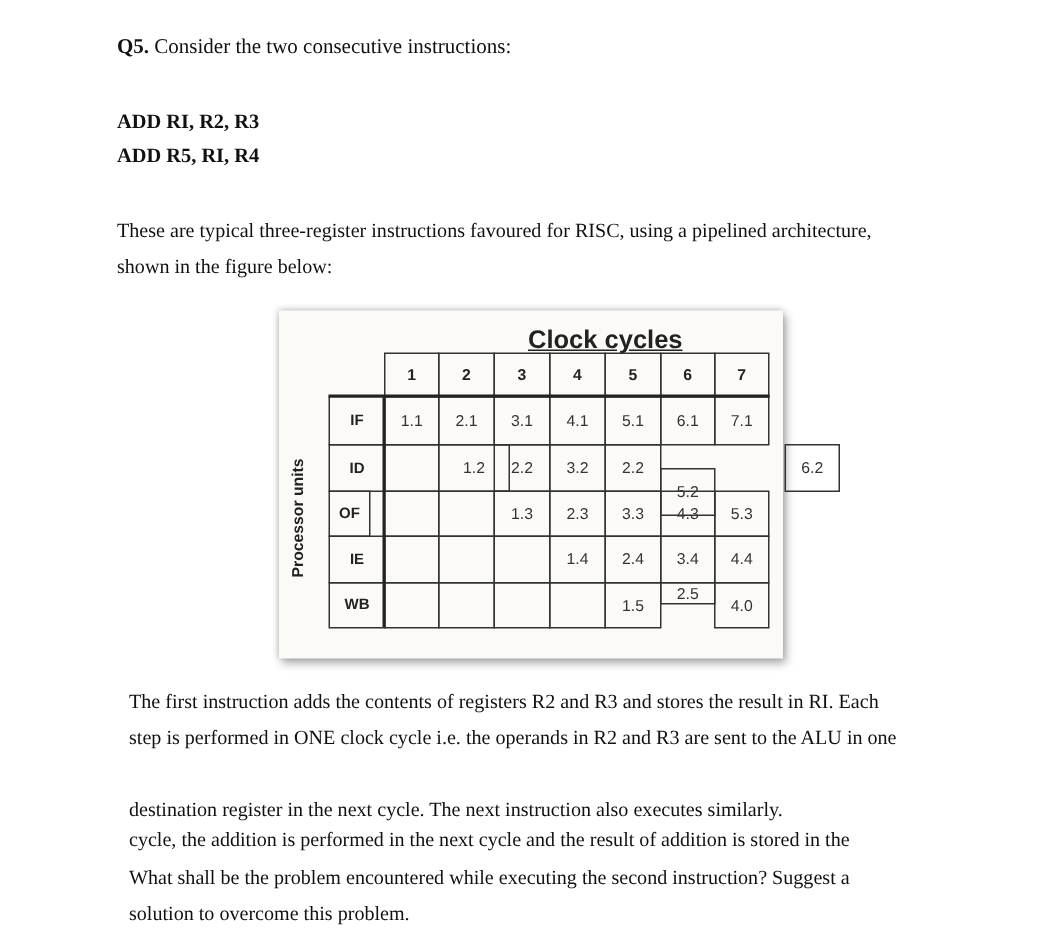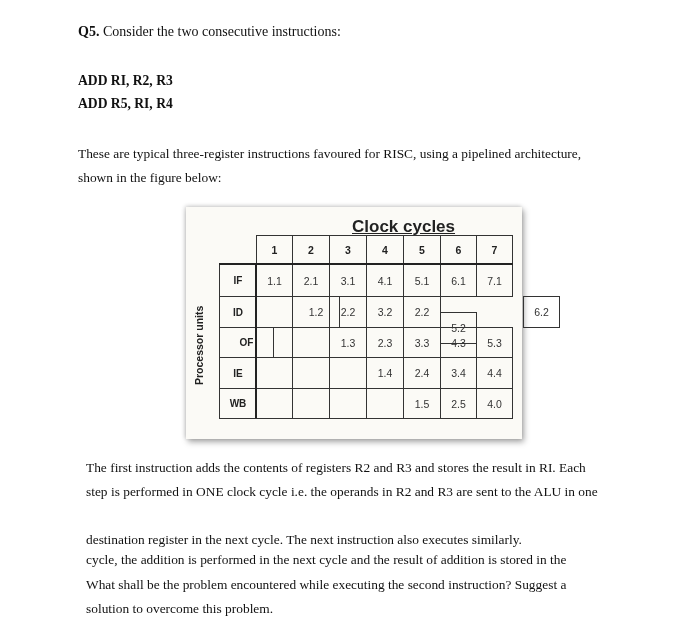--- a/index.html
+++ b/index.html
@@ -70,21 +70,21 @@
     <div class="grid-cell " style="left: 440px; top: 264px; width: 37px; height: 33px;">6.1</div>
     <div class="grid-cell " style="left: 476px; top: 264px; width: 37px; height: 33px;">7.1</div>
     <div class="grid-cell unit" style="left: 219px; top: 296px; width: 38px; height: 32px;">ID</div>
     <div class="grid-cell " style="left: 256px; top: 296px; width: 37px; height: 32px;"></div>
     <div class="grid-cell " style="left: 292px; top: 296px; width: 48px; height: 32px;">1.2</div>
     <div class="grid-cell " style="left: 329px; top: 296px; width: 38px; height: 32px;">2.2</div>
     <div class="grid-cell " style="left: 366px; top: 296px; width: 38px; height: 32px;">3.2</div>
     <div class="grid-cell " style="left: 403px; top: 296px; width: 38px; height: 32px;">2.2</div>
     <div class="grid-cell " style="left: 440px; top: 296px; width: 37px; height: 32px; margin-top: 16px;">5.2</div>
     <div class="grid-cell " style="left: 476px; top: 296px; width: 37px; height: 32px; margin-left: 47px;">6.2</div>
-    <div class="grid-cell unit" style="left: 219px; top: 327px; width: 55px; height: 31px;">OF</div>
+    <div class="grid-cell unit" style="left: 219px; top: 327px; width: 28px; height: 31px;">OF</div>
     <div class="grid-cell " style="left: 256px; top: 327px; width: 37px; height: 31px;"></div>
     <div class="grid-cell " style="left: 292px; top: 327px; width: 38px; height: 31px;"></div>
     <div class="grid-cell " style="left: 329px; top: 327px; width: 38px; height: 31px;">1.3</div>
     <div class="grid-cell " style="left: 366px; top: 327px; width: 38px; height: 31px;">2.3</div>
     <div class="grid-cell " style="left: 403px; top: 327px; width: 38px; height: 31px;">3.3</div>
     <div class="grid-cell " style="left: 440px; top: 327px; width: 37px; height: 31px;">4.3</div>
     <div class="grid-cell " style="left: 476px; top: 327px; width: 37px; height: 31px;">5.3</div>
     <div class="grid-cell unit" style="left: 219px; top: 357px; width: 38px; height: 32px;">IE</div>
     <div class="grid-cell " style="left: 256px; top: 357px; width: 37px; height: 32px;"></div>
     <div class="grid-cell " style="left: 292px; top: 357px; width: 38px; height: 32px;"></div>
@@ -92,21 +92,21 @@
     <div class="grid-cell " style="left: 366px; top: 357px; width: 38px; height: 32px;">1.4</div>
     <div class="grid-cell " style="left: 403px; top: 357px; width: 38px; height: 32px;">2.4</div>
     <div class="grid-cell " style="left: 440px; top: 357px; width: 37px; height: 32px;">3.4</div>
     <div class="grid-cell " style="left: 476px; top: 357px; width: 37px; height: 32px;">4.4</div>
     <div class="grid-cell unit" style="left: 219px; top: 388px; width: 38px; height: 31px;">WB</div>
     <div class="grid-cell " style="left: 256px; top: 388px; width: 37px; height: 31px;"></div>
     <div class="grid-cell " style="left: 292px; top: 388px; width: 38px; height: 31px;"></div>
     <div class="grid-cell " style="left: 329px; top: 388px; width: 38px; height: 31px;"></div>
     <div class="grid-cell " style="left: 366px; top: 388px; width: 38px; height: 31px;"></div>
     <div class="grid-cell " style="left: 403px; top: 388px; width: 38px; height: 31px;">1.5</div>
-    <div class="grid-cell " style="left: 440px; top: 388px; width: 37px; height: 31px;">2.5</div>
+    <div class="grid-cell " style="left: 440px; top: 388px; width: 37px; height: 15px;">2.5</div>
     <div class="grid-cell " style="left: 476px; top: 388px; width: 37px; height: 31px;">4.0</div>
   </div>
 <div class="thick-h"></div>
 <div class="thick-v"></div>
 
 <div class="t" style="left:86px; top:460px;">The first instruction adds the contents of registers R2 and R3 and stores the result in RI. Each</div>
 <div class="t" style="left:86px; top:484px;">step is performed in ONE clock cycle i.e. the operands in R2 and R3 are sent to the ALU in one</div>
 <div class="t" style="left:86px; top:508px;margin-top:44px;">cycle, the addition is performed in the next cycle and the result of addition is stored in the</div>
 <div class="t" style="left:86px; top:532px;">destination register in the next cycle. The next instruction also executes similarly.</div>
 

